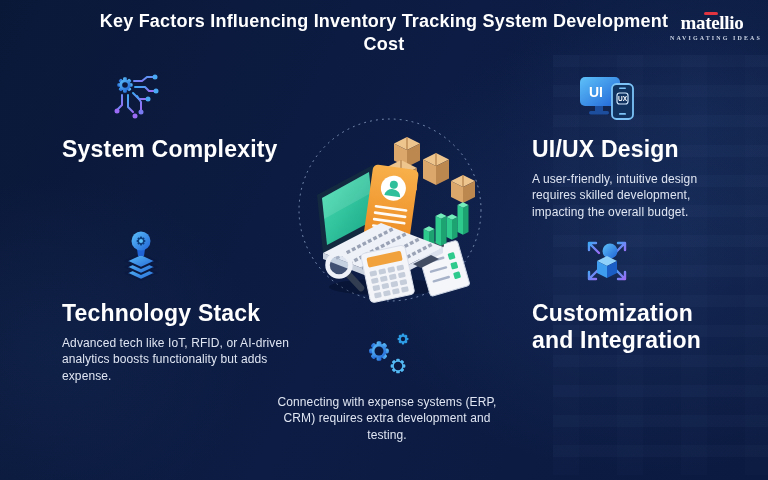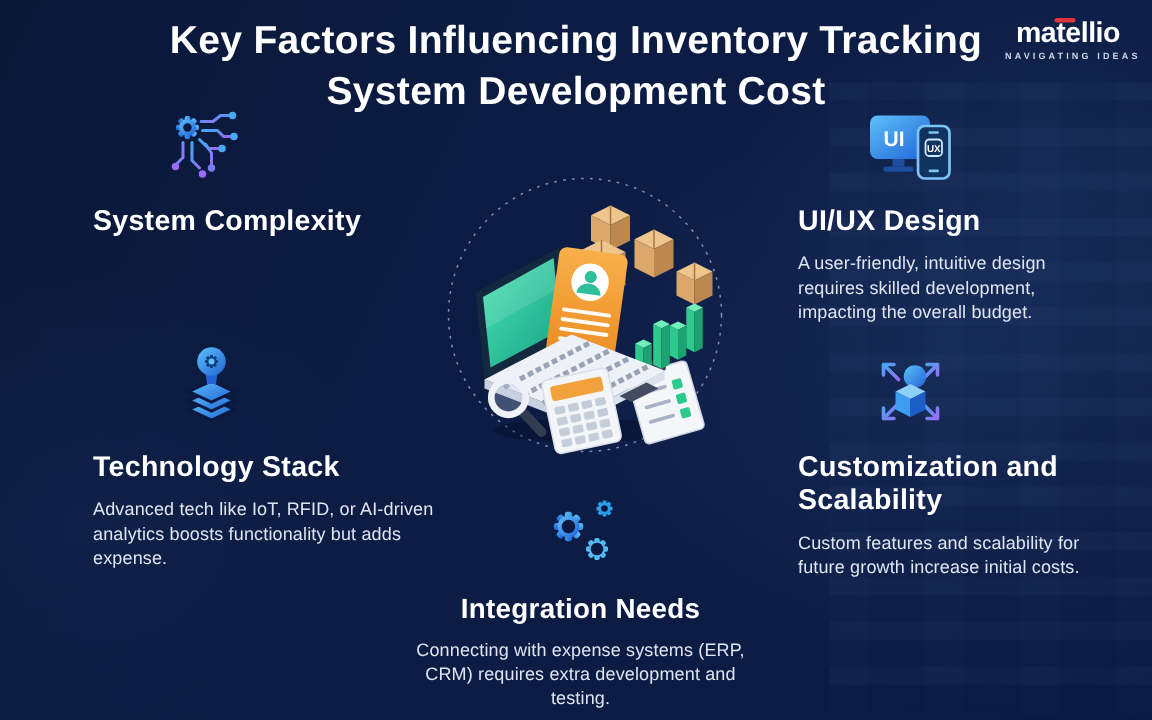--- a/index.html
+++ b/index.html
@@ -13,30 +13,30 @@
       linear-gradient(115deg,#0a1838 0%,#0c1c44 48%,#0b1a40 100%);
   }
   .shelves{
     position:absolute;right:0;top:55px;width:215px;height:420px;opacity:.45;
     background:
       repeating-linear-gradient(180deg, rgba(140,170,225,.07) 0 12px, rgba(20,40,80,0) 12px 30px),
       repeating-linear-gradient(90deg, rgba(140,170,225,.04) 0 26px, rgba(20,40,80,0) 26px 64px);
   }
   .title{
     position:absolute;top:10px;left:50%;transform:translateX(-50%);
-    width:610px;text-align:center;font-size:26px;font-weight:700;
+    width:610px;text-align:center;font-size:18px;font-weight:700;
     line-height:1.3;letter-spacing:.2px;
   }
-  .logo{position:absolute;top:13px;right:14px;width:84px;text-align:center;}
+  .logo{position:absolute;top:13px;right:14px;width:84px;text-align:center;font-family:Liberation Serif, serif;}
   .logo-word{position:relative;display:inline-block;font-size:19px;font-weight:700;letter-spacing:-.3px;line-height:1;}
   .logo-bar{position:absolute;top:-1px;left:37%;width:14px;height:3px;border-radius:2px;background:#e03440;}
   .logo-tag{margin-top:2px;font-size:6px;font-weight:700;letter-spacing:2.1px;color:#cdd5e6;white-space:nowrap;}
   .factor{position:absolute;}
   .factor .icon{margin-bottom:8px;}
-  .factor h2{margin:0 0 8px 0;font-size:19px;font-weight:700;letter-spacing:.2px;line-height:1.18;}
+  .factor h2{margin:0 0 8px 0;font-size:23px;font-weight:700;letter-spacing:.2px;line-height:1.18;}
   .factor p{margin:0;font-size:12px;line-height:1.36;color:#dfe5f2;letter-spacing:.1px;}
   .f1{left:62px;top:72px;width:222px;}
   .f1 .icon{margin-left:48px;}
   .f2{left:62px;top:230px;width:238px;}
   .f2 .icon{margin-left:52px;}
   .f3{left:532px;top:72px;width:212px;}
   .f3 .icon{margin-left:44px;}
   .f4{left:532px;top:234px;width:200px;}
   .f4 .icon{margin-left:48px;}
   .f4 h2{width:185px;}
@@ -155,36 +155,34 @@
           <path d="M35,19 L45,9 M38,9 H45 V16"></path>
           <path d="M19,35 L9,45 M9,38 V45 H16"></path>
           <path d="M35,35 L45,45 M38,45 H45 V38"></path>
         </g>
         <circle cx="30" cy="17" r="7.5" fill="url(#gBlue)"></circle>
         <polygon points="27,22 37,27 27,32 17,27" fill="#8ed0fa"></polygon>
         <polygon points="17,27 27,32 27,44 17,39" fill="#3f9df0"></polygon>
         <polygon points="27,32 37,27 37,39 27,44" fill="#1b5fc6"></polygon>
       </svg>
     </div>
-    <h2>Customization and Scalability</h2>
-    <p>Custom features and scalability for future growth increase initial costs.</p>
+    <h2>Customization and Integration</h2>
   </div>
 
   <div class="factor f5">
     <div class="icon">
       <svg width="58" height="54" viewBox="0 0 58 54">
         <use href="#gearShape" transform="translate(21,23) scale(1.0)" fill="url(#gBlue)"></use>
         <circle cx="21" cy="23" r="4.5" fill="#0b1940"></circle>
         <use href="#gearShape" transform="translate(45,11) scale(0.55)" fill="#2e9fe8"></use>
         <circle cx="45" cy="11" r="2.2" fill="#0b1940"></circle>
         <use href="#gearShape" transform="translate(40,38) scale(0.75)" fill="#54baf4"></use>
         <circle cx="40" cy="38" r="4.2" fill="#0b1940"></circle>
       </svg>
     </div>
-    <h2>Integration Needs</h2>
     <p>Connecting with expense systems (ERP, CRM) requires extra development and testing.</p>
   </div>
 
   <svg class="illus" viewBox="0 0 190 190">
     <circle cx="95" cy="95" r="91" fill="none" stroke="#8fa3c8" stroke-width="1" stroke-dasharray="1.8 4.2" opacity="0.85"></circle>
     <ellipse cx="92" cy="172" rx="58" ry="8" fill="rgba(4,10,28,0.35)"></ellipse>
 
     <g>
       <polygon points="22,80 78,50 84,110 28,138" fill="#13293f"></polygon>
       <polygon points="27,83 74,57 79,105 32,130" fill="url(#gTeal)"></polygon>

